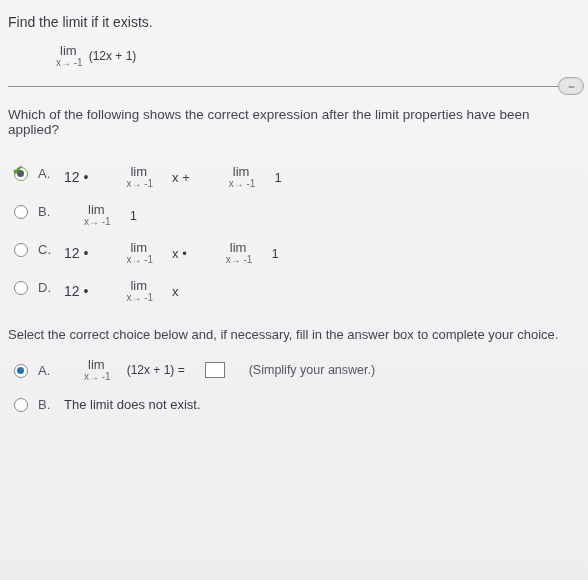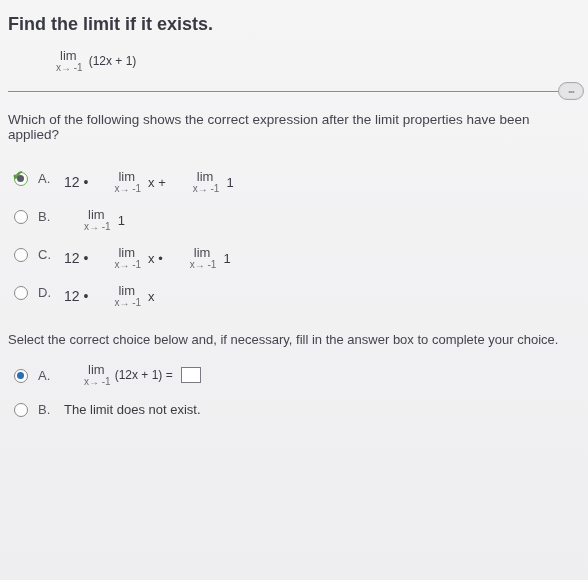--- a/index.html
+++ b/index.html
@@ -8,24 +8,23 @@
       height: 580px;
       font-family: Arial, Helvetica, sans-serif;
       background: linear-gradient(to bottom, #f5f5f6 0%, #eeeef0 100%);
       color: #4a4a52;
       padding: 14px 12px 14px 8px;
       font-size: 13px;
       position: relative;
       overflow: hidden;
     }
     .question-header {
-      font-size: 18px;
+      font-size: 14px;
       color: #3a3a44;
       margin-bottom: 14px;
-      font-weight: bold;
     }
     .limit-expr {
       margin-left: 28px;
       margin-bottom: 18px;
       display: flex;
       align-items: center;
       gap: 6px;
     }
     .lim-stack {
       display: inline-flex;
@@ -108,21 +107,21 @@
     .opt-letter {
       width: 16px;
       flex-shrink: 0;
       color: #555560;
       font-size: 13px;
       padding-top: 1px;
     }
     .opt-body {
       display: flex;
       align-items: center;
-      gap: 4px;
+      gap: 16px;
       flex-wrap: nowrap;
     }
     .coef { font-size: 14px; color: #3a3a44; margin-right: 2px; }
     .op   { font-size: 13px; color: #3a3a44; margin: 0 3px; }
     .instr {
       font-size: 13px;
       color: #444450;
       margin: 24px 0 16px 0;
     }
     .answer-box {
@@ -246,20 +245,21 @@
   <div class="answer-row">
     <span class="radio selected-blue"></span>
     <span class="opt-letter">A.</span>
     <span class="opt-body">
       <span class="lim-inline">
         <span class="lim-top">lim</span>
         <span class="lim-bot">x→ -1</span>
       </span>
       <span class="fn">(12x + 1) =</span>
       <span class="answer-box"></span>
+      <span class="simplify">(Simplify your answer.)</span>
     </span>
   </div>
 
   <div class="answer-row">
     <span class="radio"></span>
     <span class="opt-letter">B.</span>
     <span class="answer-text">The limit does not exist.</span>
   </div>
 
 </div>

